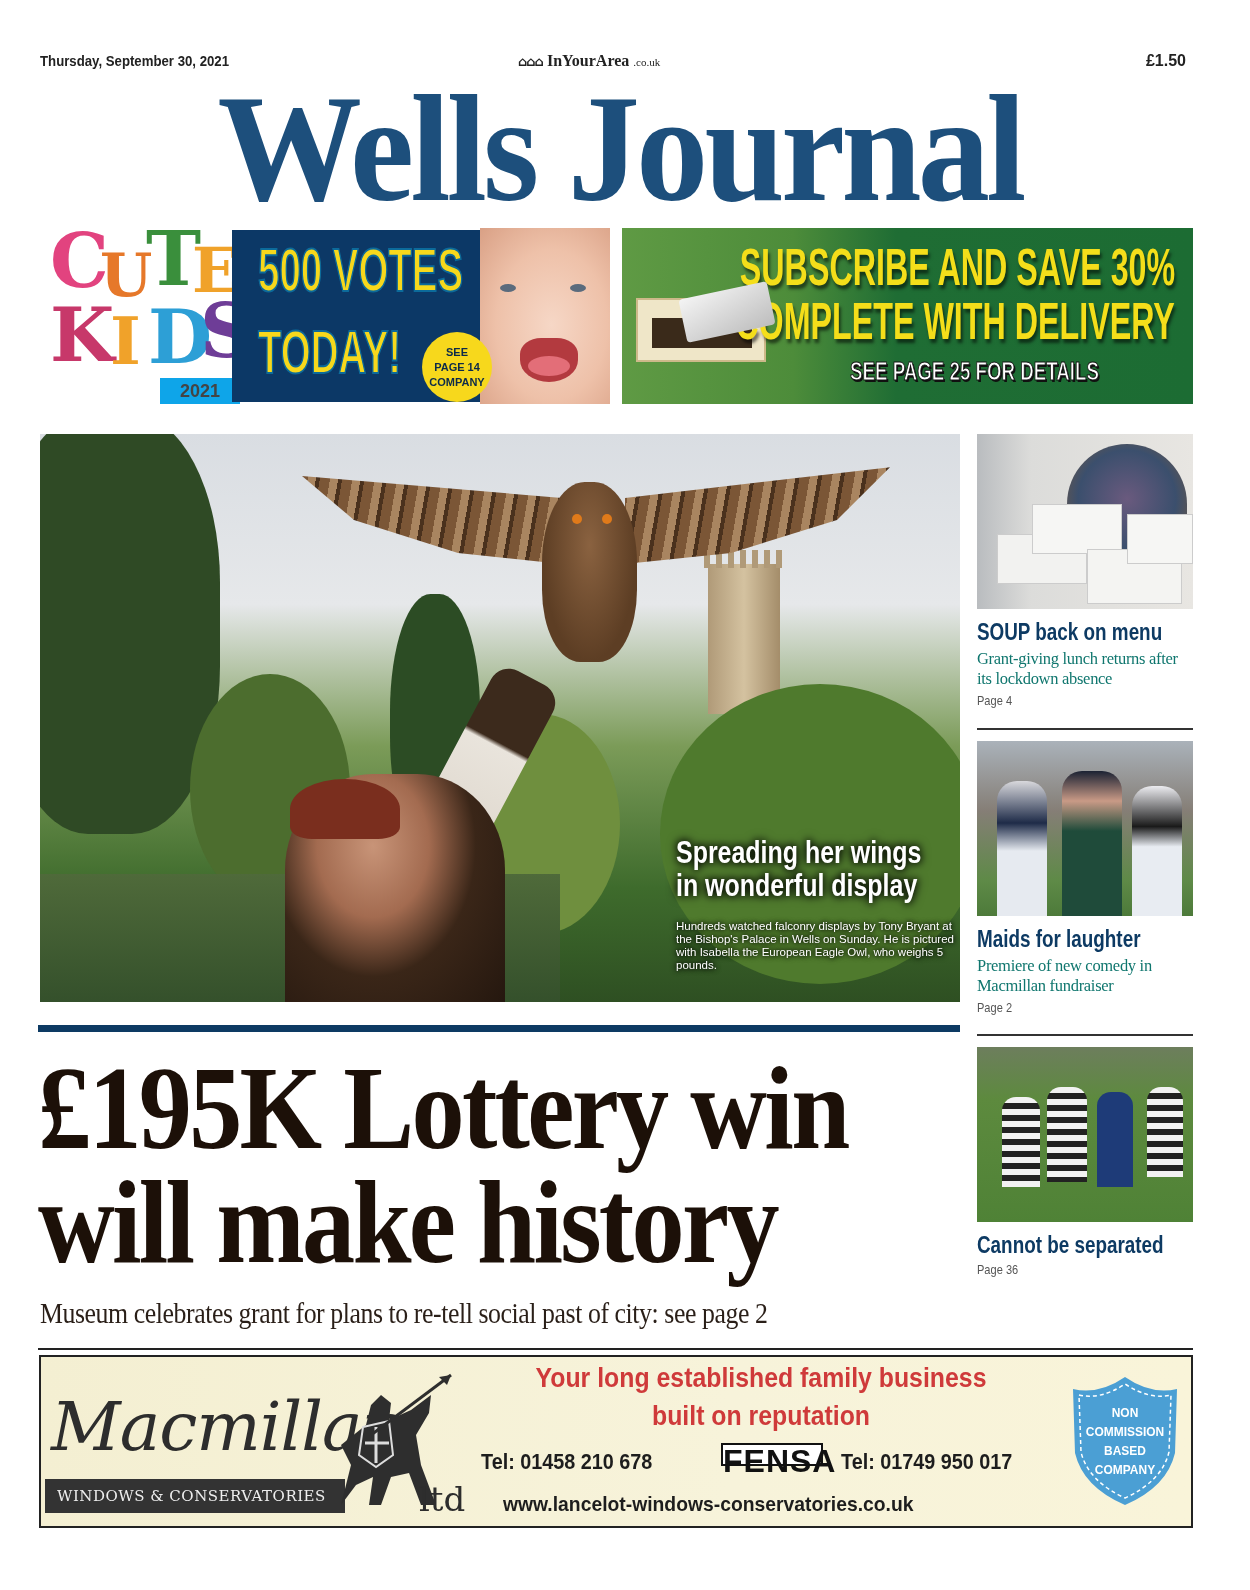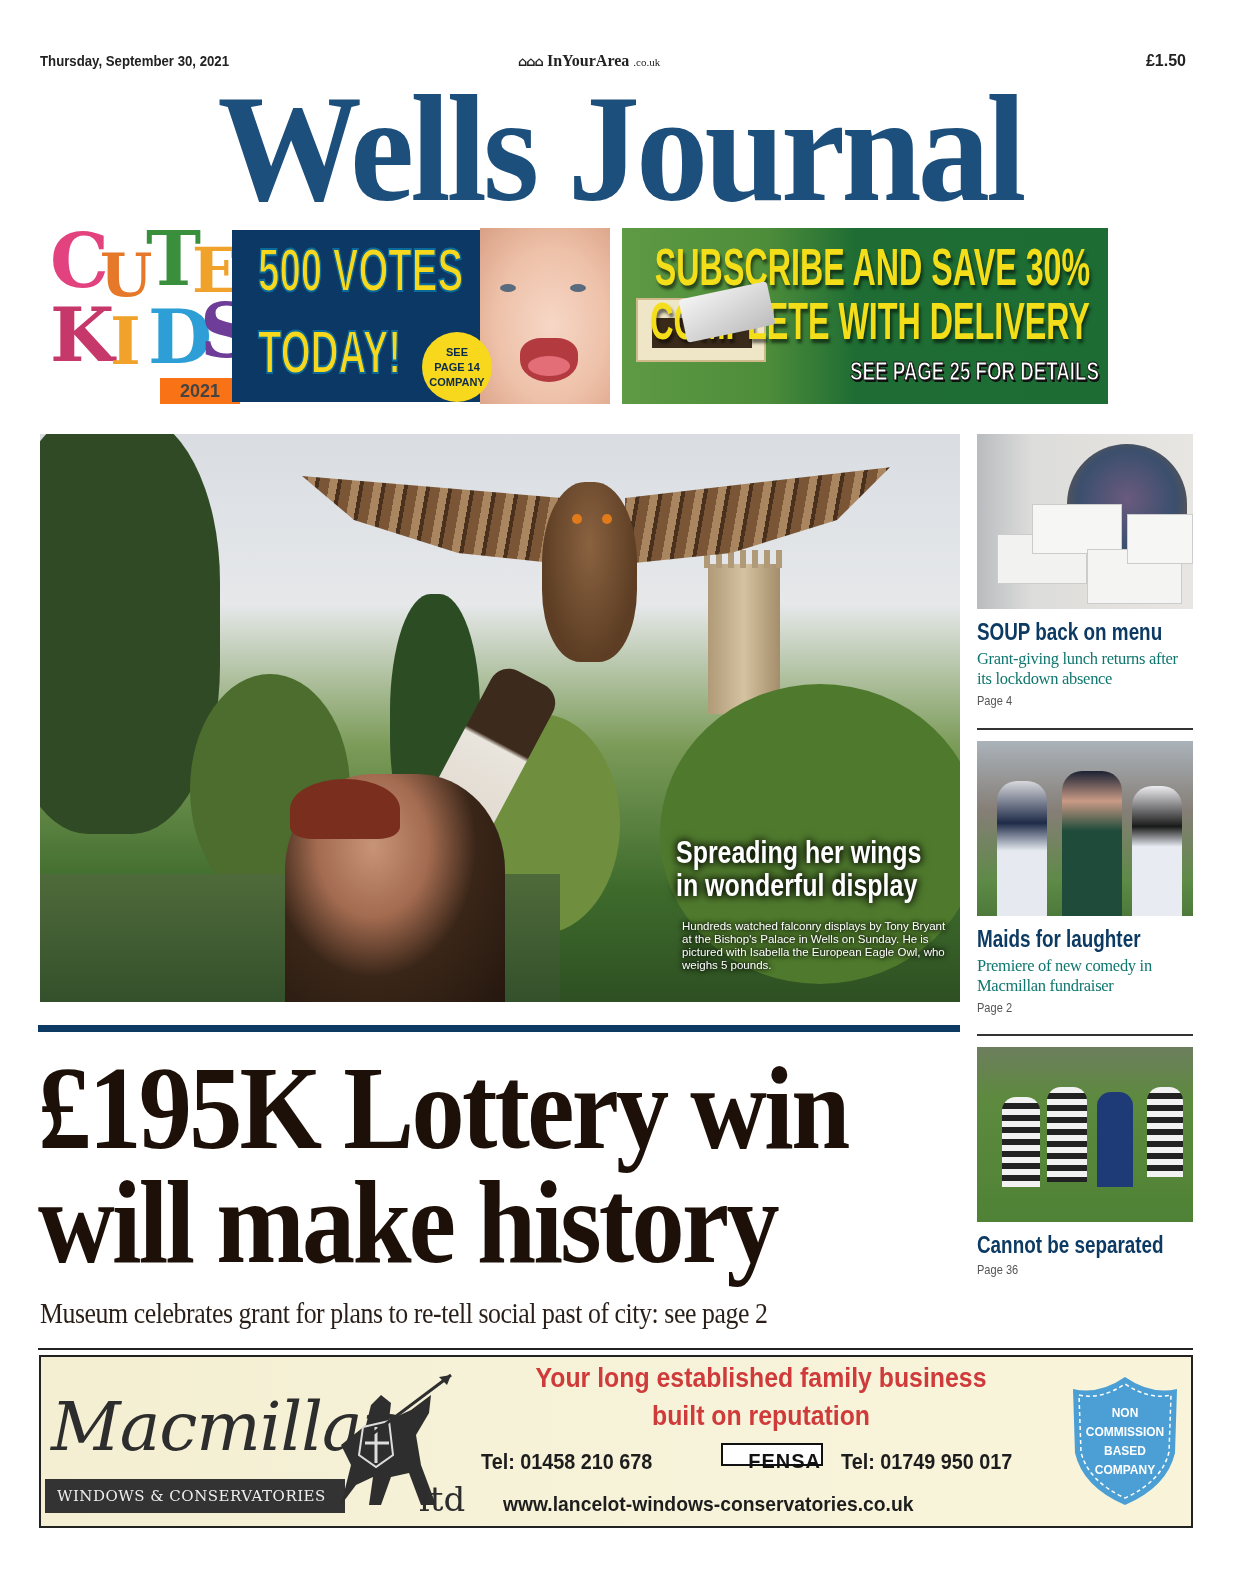--- a/index.html
+++ b/index.html
@@ -20,23 +20,23 @@
   .kids-logo { position: absolute; left: 10px; top: 0; width: 210px; height: 176px; }
   .kids-banner { position: absolute; left: 192px; top: 2px; width: 262px; height: 172px; background: #0c3866; }
   .kids-votes { position: absolute; left: 218px; top: 10px; font-family: "Liberation Sans", sans-serif; font-weight: bold; color: #f7d81c; font-size: 62px; line-height: 64px; transform: scaleX(0.62); transform-origin: left top; white-space: nowrap; -webkit-text-stroke: 2px #0c6a9a; }
   .kids-see { position: absolute; left: 382px; top: 104px; width: 70px; height: 70px; border-radius: 50%; background: #f7d81c; color: #0c2a4a; font-size: 11px; font-weight: bold; text-align: center; display: flex; flex-direction: column; justify-content: center; line-height: 15px; }
   .kids-baby { position: absolute; left: 440px; top: 0; width: 130px; height: 176px; background: radial-gradient(ellipse at 55% 55%, #f6d7c6 0%, #eec1a9 55%, #d9a085 100%); }
   .baby-eye { position: absolute; width: 16px; height: 8px; background: #5a6b7d; border-radius: 50%; }
   .baby-mouth { position: absolute; left: 40px; top: 110px; width: 58px; height: 44px; background: #b33a3f; border-radius: 40% 40% 55% 55%; }
   .baby-mouth::after { content: ""; position: absolute; left: 8px; right: 8px; top: 18px; bottom: 6px; background: #e36e78; border-radius: 50%; }
 
   .kl { position: absolute; font-family: "DejaVu Serif", serif; font-weight: bold; font-size: 74px; line-height: 74px; }
-  .yr { position: absolute; left: 110px; top: 150px; width: 80px; height: 36px; background: #f97316; color: #444; font-weight: bold; font-size: 18px; text-align: center; line-height: 26px; }
-
-  .promo-sub { position: absolute; left: 622px; top: 228px; width: 486px; height: 176px; background: linear-gradient(90deg, #5f9a44 0%, #4d8c3a 30%, #1f6d34 48%, #1c6c33 100%); overflow: hidden; }
+  .yr { position: absolute; left: 110px; top: 150px; width: 80px; height: 36px; background: #0ea5e9; color: #444; font-weight: bold; font-size: 18px; text-align: center; line-height: 26px; }
+
+  .promo-sub { position: absolute; left: 622px; top: 228px; width: 571px; height: 176px; background: linear-gradient(90deg, #5f9a44 0%, #4d8c3a 30%, #1f6d34 48%, #1c6c33 100%); overflow: hidden; }
   .letterbox { position: absolute; left: 14px; top: 70px; width: 130px; height: 64px; background: #efe6c8; border: 2px solid #cdb98a; }
   .letterbox::after { content: ""; position: absolute; left: 14px; top: 18px; width: 100px; height: 30px; background: #3a2a1a; }
   .paper { position: absolute; left: 60px; top: 62px; width: 90px; height: 44px; background: linear-gradient(160deg, #f4f4f4, #bdbdbd); transform: rotate(-12deg); z-index: 2; border-radius: 4px; }
   .sub-line { position: absolute; right: 18px; font-family: "Liberation Sans", sans-serif; font-weight: bold; color: #f4de1a; font-size: 52px; line-height: 54px; transform: scaleX(0.62); transform-origin: right top; white-space: nowrap; text-shadow: 3px 4px 4px rgba(0,0,0,0.55); }
   .sub-details { position: absolute; left: 228px; top: 128px; color: #fff; font-weight: bold; font-size: 26px; transform: scaleX(0.72); transform-origin: left top; white-space: nowrap; -webkit-text-stroke: 1px #111; text-shadow: 2px 2px 0 #111; }
 
   
   .main-photo { position: absolute; left: 40px; top: 434px; width: 920px; height: 568px; overflow: hidden; background: linear-gradient(180deg, #d9dde2 0%, #e6e8ea 30%, #7b9b58 55%, #3e6b2c 80%, #2e4f22 100%); }
   .tree { position: absolute; border-radius: 50%; }
   .tower { position: absolute; left: 668px; top: 130px; width: 72px; height: 150px; background: linear-gradient(90deg, #b09a78, #d4c2a0, #a48d6a); }
@@ -46,21 +46,21 @@
   .wing-l { left: 262px; width: 260px; clip-path: polygon(0 20%, 100% 40%, 100% 100%, 60% 90%, 20% 60%); }
   .wing-r { left: 585px; width: 265px; clip-path: polygon(0 40%, 100% 12%, 80% 60%, 40% 90%, 0 100%); }
   .owl-eye { position: absolute; top: 80px; width: 10px; height: 10px; background: #e07a1a; border-radius: 50%; }
   .man { position: absolute; left: 245px; top: 340px; width: 220px; height: 240px; background: radial-gradient(ellipse at 40% 30%, #c89478 0%, #a36b50 30%, #3a2618 55%, #23160e 100%); border-radius: 40% 40% 0 0; }
   .hat { position: absolute; left: 250px; top: 345px; width: 110px; height: 60px; background: #7a2e1e; border-radius: 50% 50% 20% 20%; }
   .arm { position: absolute; left: 400px; top: 230px; width: 70px; height: 240px; background: linear-gradient(180deg, #3c2a1c 0%, #3c2a1c 30%, #e9e4dc 32%, #d8d0c4 100%); transform: rotate(28deg); border-radius: 20px; }
   .pond { position: absolute; left: 0; top: 440px; width: 520px; height: 130px; background: linear-gradient(180deg, #4f6a3a, #34502b); }
 
   .caption { position: absolute; left: 636px; top: 402px; width: 280px; }
   .caption-head { color: #fff; font-family: "Liberation Sans", sans-serif; font-weight: bold; font-size: 32px; line-height: 33px; transform: scaleX(0.78); transform-origin: left top; white-space: nowrap; text-shadow: 0 0 8px #000, 0 0 12px #000; }
-  .caption-text { margin-top: 18px; color: #fff; font-size: 11.5px; line-height: 13px; text-shadow: 0 0 4px #000, 0 0 6px #000; margin-left: 6px; }
+  .caption-text { margin-top: 18px; color: #fff; font-size: 11.5px; line-height: 13px; text-shadow: 0 0 4px #000, 0 0 6px #000; }
 
   .rule-blue { position: absolute; left: 38px; top: 1025px; width: 922px; height: 7px; background: #0d3a63; }
 
   .headline { position: absolute; left: 38px; top: 1052px; width: 930px; font-family: "Liberation Serif", serif; font-weight: bold; font-size: 118px; line-height: 114px; letter-spacing: -3px; color: #1c1008; white-space: nowrap; }
   .headline div { transform: scaleX(0.90); transform-origin: left top; }
   .standfirst { position: absolute; left: 40px; top: 1296px; font-family: "Liberation Serif", serif; font-size: 30px; color: #2a1f18; white-space: nowrap; transform: scaleX(0.86); transform-origin: left top; letter-spacing: -0.5px; }
 
   
   .side-item { position: absolute; left: 977px; width: 216px; }
   .side-photo { width: 216px; height: 175px; overflow: hidden; position: relative; }
@@ -71,21 +71,21 @@
 
   
   .ad-rule { position: absolute; left: 38px; top: 1348px; width: 1155px; height: 2px; background: #222; }
   .ad { position: absolute; left: 39px; top: 1355px; width: 1154px; height: 173px; border: 2px solid #222; background: linear-gradient(90deg, #f4efd2 0%, #f7f3da 60%, #f9f4d9 100%); overflow: hidden; }
   .lancelot { position: absolute; left: 10px; top: 30px; font-family: "DejaVu Serif", serif; font-style: italic; font-size: 68px; color: #2d2d2d; letter-spacing: -1px; }
   .lancelot-bar { position: absolute; left: 4px; top: 122px; width: 300px; height: 34px; background: #333; color: #eee; font-family: "DejaVu Serif", serif; font-size: 15px; line-height: 34px; padding-left: 12px; letter-spacing: 0.5px; }
   .ltd { position: absolute; left: 378px; top: 122px; font-family: "DejaVu Serif", serif; font-size: 34px; color: #2d2d2d; }
   .knight { position: absolute; left: 270px; top: 8px; width: 150px; height: 150px; }
   .ad-tag { position: absolute; left: 400px; width: 640px; text-align: center; color: #cf3a3a; font-weight: bold; font-size: 27px; line-height: 30px; transform: scaleX(0.92); }
   .ad-tel { position: absolute; top: 92px; font-weight: bold; font-size: 22px; color: #1d1d1d; white-space: nowrap; transform: scaleX(0.9); transform-origin: left top; }
-  .fensa { position: absolute; left: 680px; top: 86px; width: 102px; height: 23px; border: 2px solid #111; background: #fff; font-weight: bold; font-size: 20px; line-height: 32px; text-align: right; letter-spacing: 1px; color: #111; }
+  .fensa { position: absolute; left: 680px; top: 86px; width: 102px; height: 23px; border: 2px solid #111; background: #fff; font-weight: bold; font-size: 32px; line-height: 32px; text-align: left; letter-spacing: 1px; color: #111; }
   .ad-url { position: absolute; left: 462px; top: 135px; font-weight: bold; font-size: 21px; color: #1d1d1d; white-space: nowrap; transform: scaleX(0.92); transform-origin: left top; }
   .shield { position: absolute; left: 1028px; top: 18px; width: 112px; height: 132px; }
   .shield-text { position: absolute; left: 1028px; top: 46px; width: 112px; text-align: center; color: #fff; font-weight: bold; font-size: 13px; line-height: 19px; transform: scaleX(0.92); }
 </style>
 </head>
 <body>
 
 <div class="topbar">
   <div class="date">Thursday, September 30, 2021</div>
   <div class="iya">

